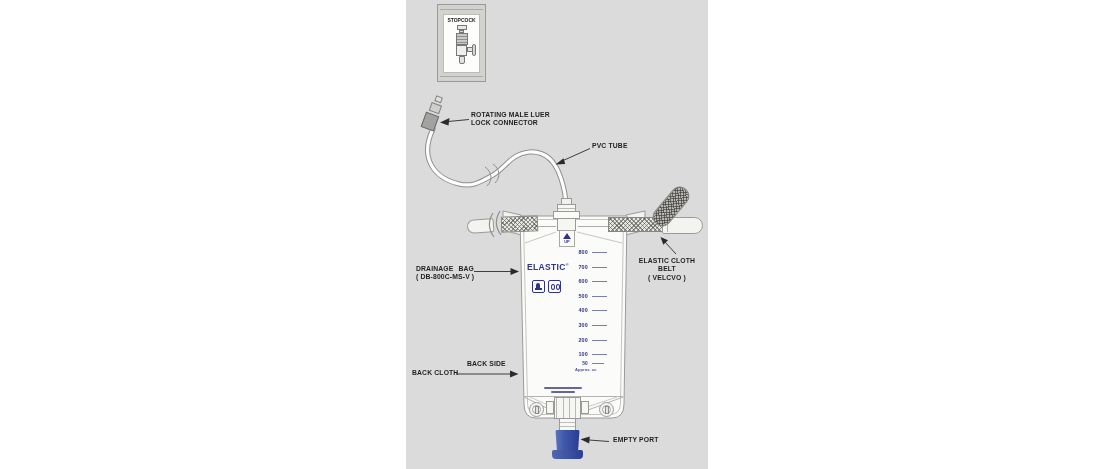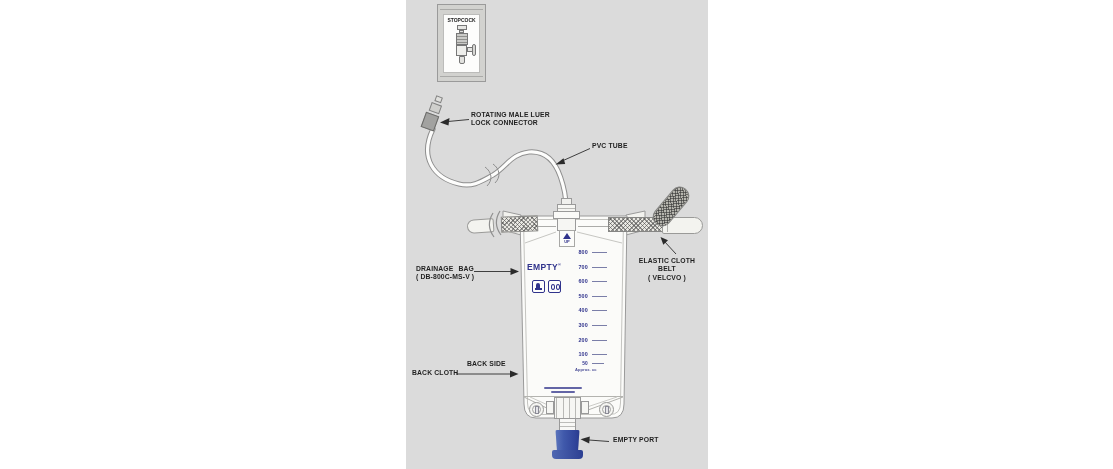--- a/index.html
+++ b/index.html
@@ -159,21 +159,21 @@
 
   <div class="abs inlet-body"></div>
   <div class="abs inlet-collar"></div>
   <div class="abs inlet-nub"></div>
 
   <div class="abs up-box">
     <div class="up-tri"></div>
     <div class="up-txt">UP</div>
   </div>
 
-  <div class="abs brand"><span>EMPTY</span><sup>®</sup></div>
+  <div class="abs brand"><span>ELASTIC</span><sup>®</sup></div>
   <div class="abs cert" style="left:532px;top:280px;">
     <div style="position:absolute;left:3px;top:2px;width:4px;height:5px;background:#30338c;border-radius:2px 2px 0 0;"></div>
     <div style="position:absolute;left:2px;bottom:2px;width:7px;height:2px;background:#30338c;"></div>
   </div>
   <div class="abs cert" style="left:548px;top:280px;">
     <div style="position:absolute;left:1.5px;top:3px;width:4px;height:5.5px;border:1px solid #30338c;border-radius:50%;box-sizing:border-box;"></div>
     <div style="position:absolute;left:6.5px;top:3px;width:4px;height:5.5px;border:1px solid #30338c;border-radius:50%;box-sizing:border-box;"></div>
   </div>
 
   <div class="scale-num" style="left:574px;top:249px;">800</div>

